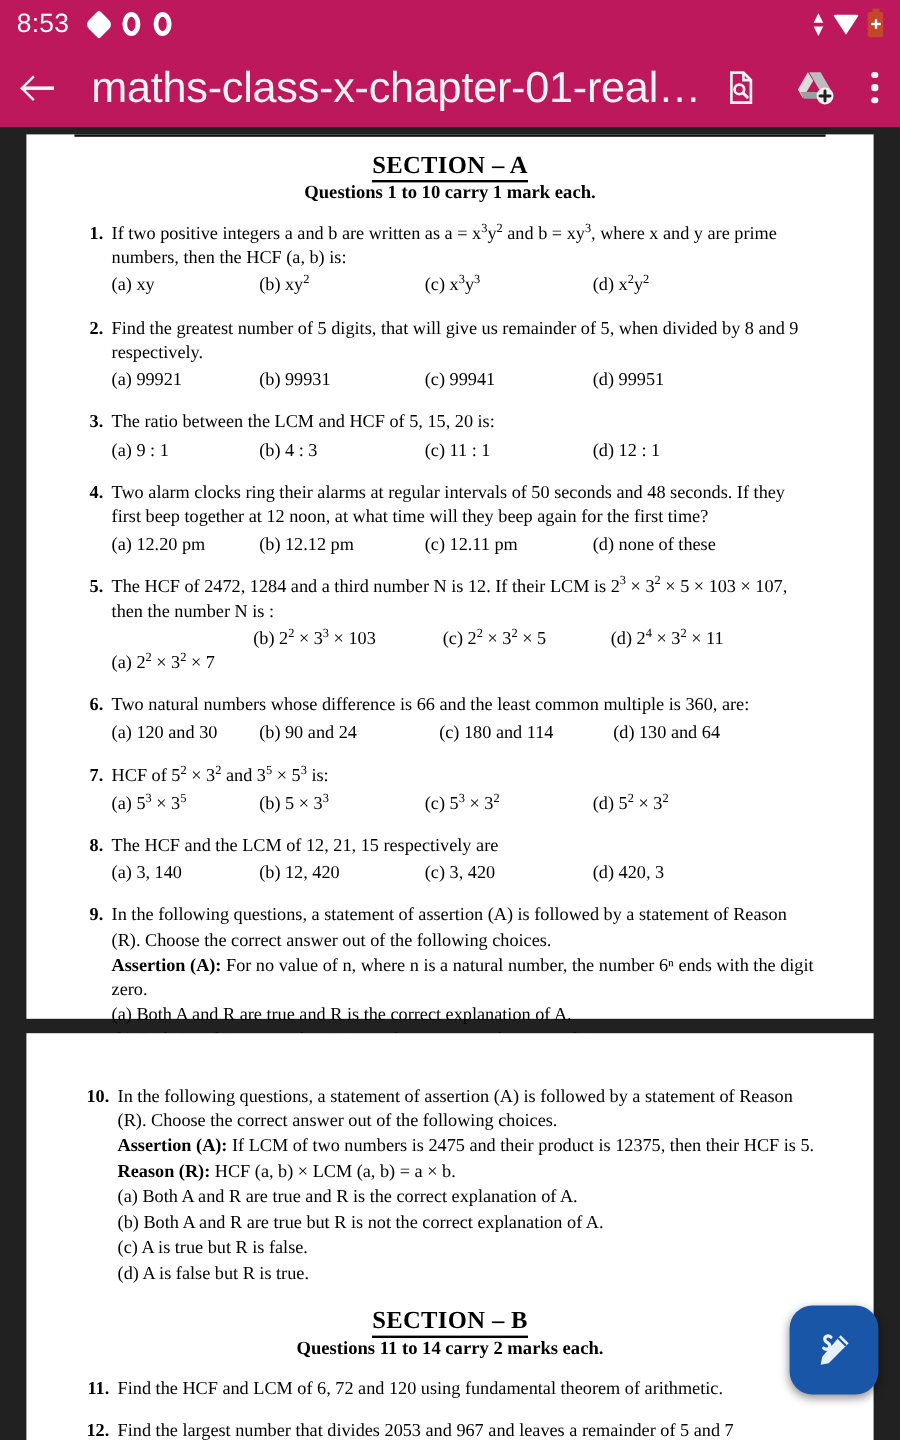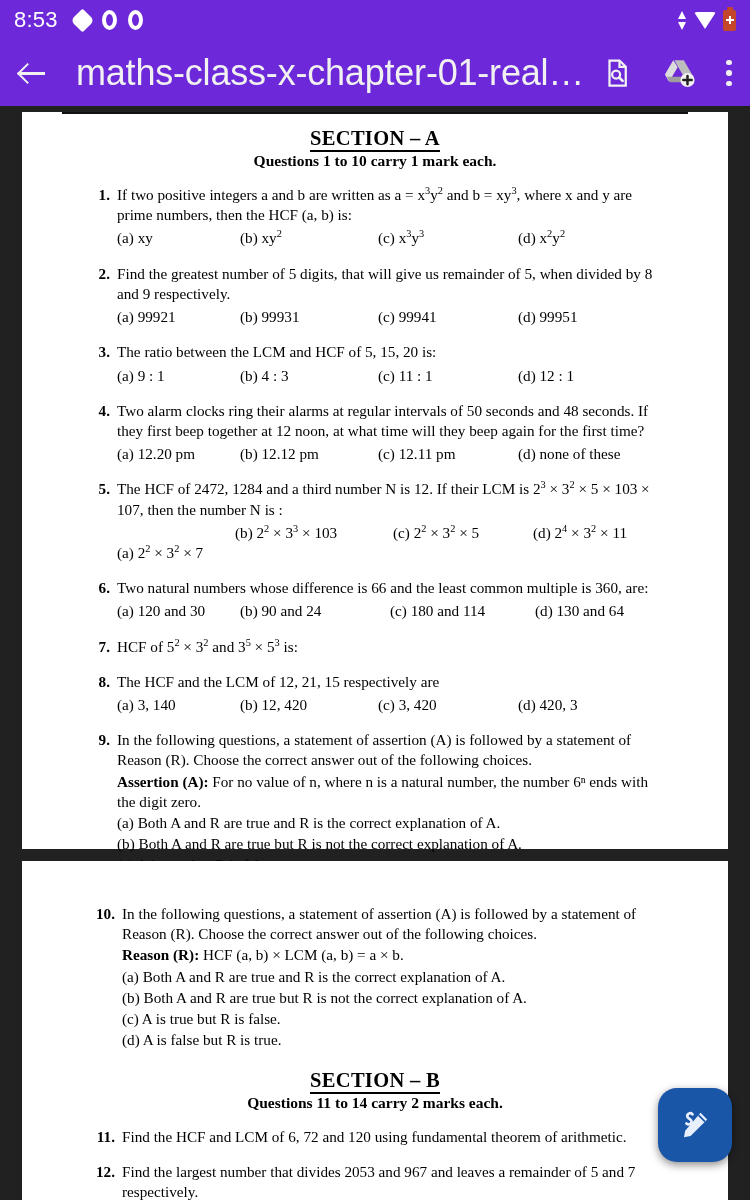--- a/index.html
+++ b/index.html
@@ -2,21 +2,21 @@
 <html><head>
 <meta charset="utf-8">
 <style>
   * { box-sizing: border-box; margin: 0; padding: 0; }
   html, body {
     width: 750px; height: 1200px;
     background: #1f1f1f;
     font-family: "Liberation Sans", sans-serif;
     overflow: hidden;
   }
-  .screen { position: relative; width: 750px; height: 1200px; background: #6d28d9; overflow: hidden; }
+  .screen { position: relative; width: 750px; height: 1200px; background: #be185d; overflow: hidden; }
 
   
   .statusbar {
     height: 40px; display: flex; align-items: center;
     padding: 0 14px; color: #ffffff;
   }
   .status-time { font-size: 22px; font-weight: 500; letter-spacing: .2px; }
   .status-left-icons { display: flex; align-items: center; gap: 11px; margin-left: 16px; }
   .status-right { margin-left: auto; display: flex; align-items: center; gap: 7px; }
   .ic-diamond { width: 17px; height: 17px; background: #fff; transform: rotate(45deg); border-radius: 2px 5px 2px 5px; }
@@ -50,21 +50,21 @@
   .kebab i { width:5.5px; height:5.5px; border-radius:50%; background:#f1f1f1; display:block; }
 
   
   .viewer { position: absolute; top: 106px; left: 0; right: 0; bottom: 0; background: #212121; overflow: hidden; }
   .page {
     background: #ffffff; margin: 0 auto; width: 706px; position: relative;
     color: #000; font-family: "Liberation Serif", serif;
   }
   .page1 { height: 737px; }
   .page2 { margin-top: 12px; height: 345px; }
-  .page-inner { padding: 0 70px; }
+  .page-inner { padding: 0 46px; }
   .hdr-rule { border-top: 2.5px solid #111; margin: 6px 40px 0 40px; }
 
   .sec-title { text-align: center; font-weight: bold; font-size: 20.5px; margin-top: 13px; letter-spacing: .3px; }
   .sec-title span { border-bottom: 2px solid #000; padding-bottom: 1px; }
   .sec-sub { text-align: center; font-weight: bold; font-size: 15.5px; margin-top: 2px; }
 
   .q { display: flex; margin-top: 15px; font-size: 15.2px; line-height: 1.33; }
   .q-num { font-weight: bold; width: 25px; flex: 0 0 25px; text-align: right; padding-right: 7px; }
   .q-num.wide { width: 30px; flex: 0 0 30px; }
   .q-body { flex: 1; }
@@ -236,20 +236,26 @@
               <div class="opt c3">(c) 180 and 114</div>
               <div class="opt c4">(d) 130 and 64</div>
             </div>
           </div>
         </div>
 
         <div class="q">
           <div class="q-num">7.</div>
           <div class="q-body">
             <div class="q-text">HCF of 5<sup>2</sup> × 3<sup>2</sup> and 3<sup>5</sup> × 5<sup>3</sup> is:</div>
+            <div class="opts">
+              <div class="opt c1">(a) 5<sup>3</sup> × 3<sup>5</sup></div>
+              <div class="opt c2">(b) 5 × 3<sup>3</sup></div>
+              <div class="opt c3">(c) 5<sup>3</sup> × 3<sup>2</sup></div>
+              <div class="opt c4">(d) 5<sup>2</sup> × 3<sup>2</sup></div>
+            </div>
           </div>
         </div>
 
         <div class="q">
           <div class="q-num">8.</div>
           <div class="q-body">
             <div class="q-text">The HCF and the LCM of 12, 21, 15 respectively are</div>
             <div class="opts">
               <div class="opt c1">(a) 3, 140</div>
               <div class="opt c2">(b) 12, 420</div>
@@ -283,20 +289,21 @@
       </div>
     </div>
 
     <div class="page page2">
       <div class="page-inner" style="padding-top:28px;">
 
         <div class="q">
           <div class="q-num wide">10.</div>
           <div class="q-body">
             <div class="q-text">In the following questions, a statement of assertion (A) is followed by a statement of Reason (R). Choose the correct answer out of the following choices.</div>
+            <div class="ar-line"><b>Assertion (A):</b><span> If LCM of two numbers is 2475 and their product is 12375, then their HCF is 5.</span></div>
             <div class="ar-line"><b>Reason (R):</b><span> HCF (a, b) × LCM (a, b) = a × b.</span></div>
             <div class="choice">(a) Both A and R are true and R is the correct explanation of A.</div>
             <div class="choice">(b) Both A and R are true but R is not the correct explanation of A.</div>
             <div class="choice">(c) A is true but R is false.</div>
             <div class="choice">(d) A is false but R is true.</div>
           </div>
         </div>
 
         <div class="sec-title" style="margin-top:18px;"><span>SECTION – B</span></div>
         <div class="sec-sub">Questions 11 to 14 carry 2 marks each.</div>

